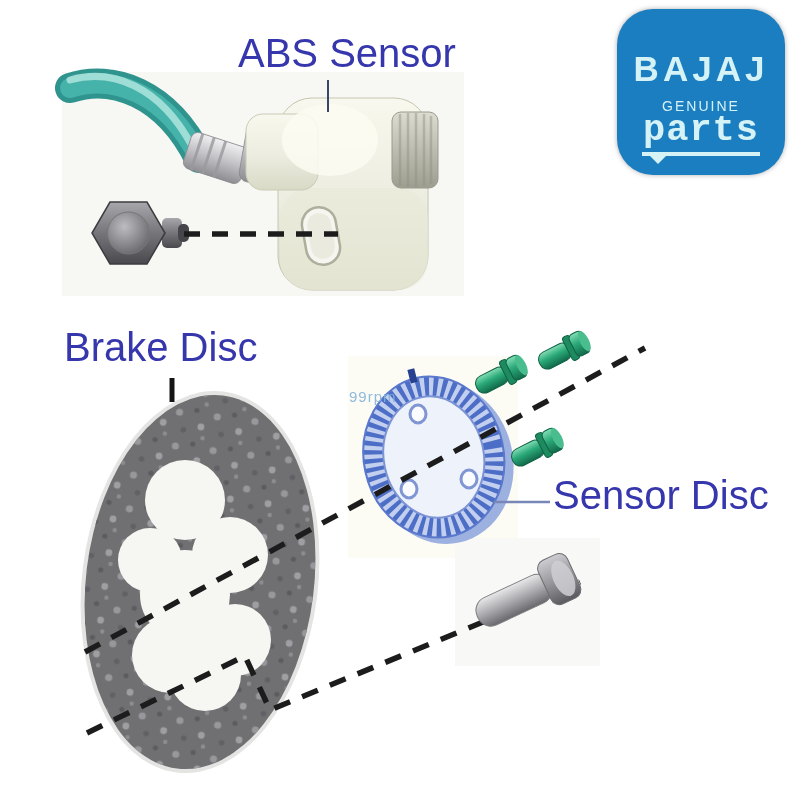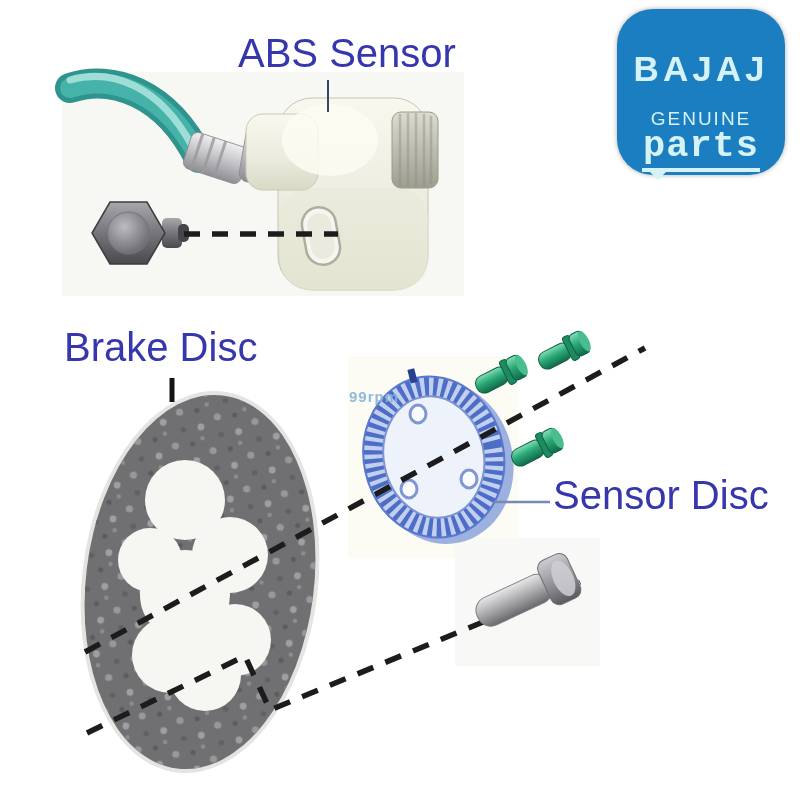--- a/index.html
+++ b/index.html
@@ -8,27 +8,27 @@
     --bolt-green:#2aa878; --cable-teal:#46b3ab; --pin-gray:#a2a2a6;
     --watermark-blue:#84b3da;
   }
   html,body{margin:0;padding:0;background:#ffffff;}
   #stage{position:relative;width:800px;height:800px;background:#ffffff;overflow:hidden;
          font-family:"Liberation Sans",sans-serif;}
   #diagram-svg{position:absolute;left:0;top:0;}
   .part-label{position:absolute;color:var(--label-blue);font-size:40px;line-height:1.05;
               white-space:nowrap;letter-spacing:0px;}
   .watermark{position:absolute;left:349px;top:388px;color:var(--watermark-blue);
-             font-size:15px;font-weight:bold;letter-spacing:1px;opacity:.9;
+             font-size:15px;font-weight:normal;letter-spacing:1px;opacity:.9;
              filter:blur(.3px);z-index:5;}
   .logo{position:absolute;left:617px;top:9px;width:168px;height:166px;
         background:var(--logo-blue);border-radius:36px;box-shadow:0 0 5px rgba(110,110,110,.55);
         text-align:center;color:var(--logo-text);z-index:6;}
   .logo-bajaj{margin-top:40px;font-size:35px;font-weight:bold;letter-spacing:4px;}
-  .logo-genuine{margin-top:19px;font-size:19px;letter-spacing:2px;}
+  .logo-genuine{margin-top:9px;font-size:14px;letter-spacing:2px;}
   .logo-parts{margin-top:-2px;font-size:37px;font-weight:bold;line-height:1;letter-spacing:1px;font-family:Liberation Mono, monospace;}
   .logo-rule{position:relative;width:118px;height:4px;background:var(--logo-text);margin:3px auto 0;}
   .logo-rule .arrow{position:absolute;left:8px;top:4px;width:0;height:0;
         border-left:8px solid transparent;border-right:8px solid transparent;
         border-top:8px solid var(--logo-text);}
 </style>
 </head>
 <body>
 
 <div id="stage">

